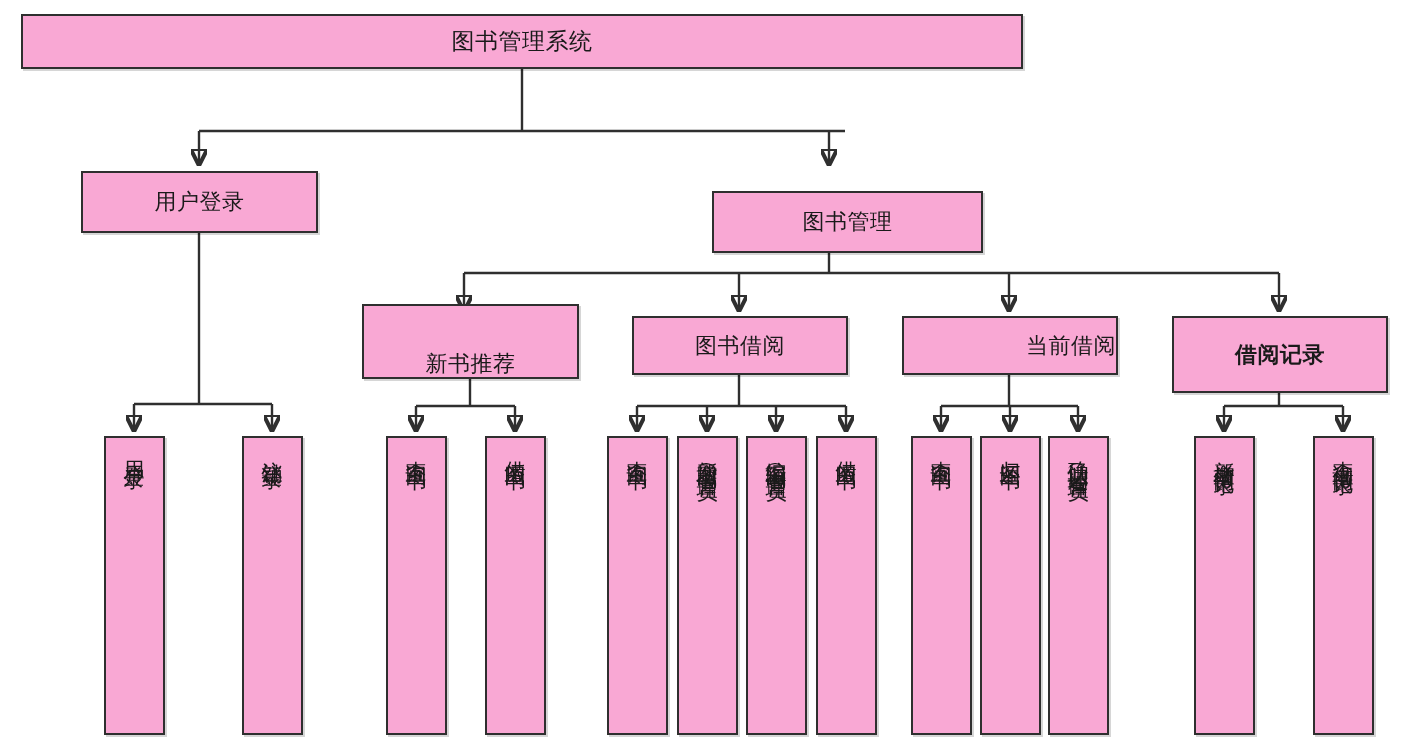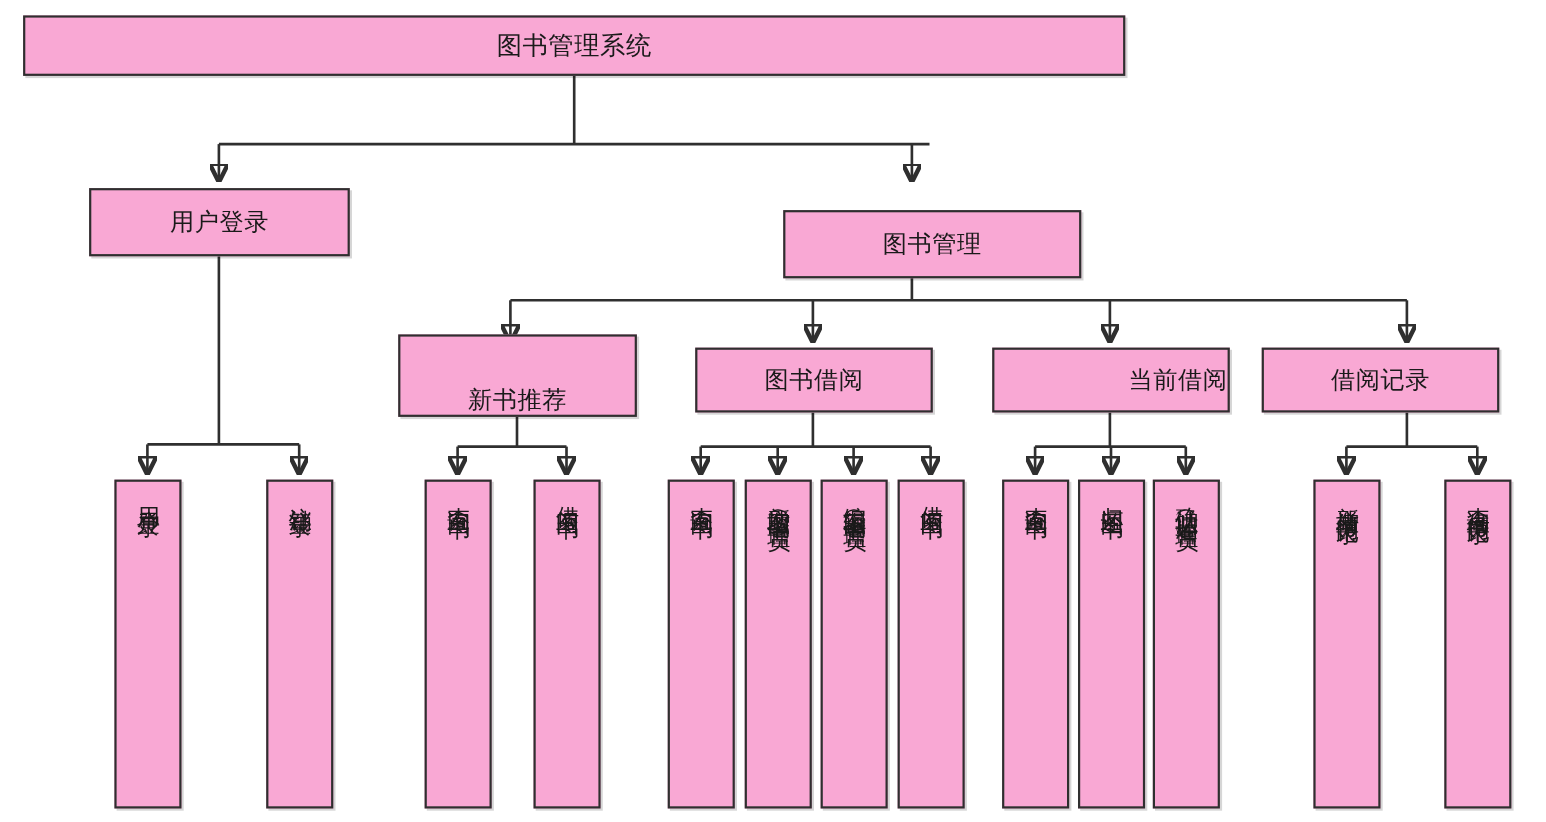--- a/index.html
+++ b/index.html
@@ -143,21 +143,21 @@
 
   <div class="node lvl3" style="left:362px; top:304px; width:217px; height:75px;align-items:flex-end;">
     <span class="node-label">新书推荐</span>
   </div>
   <div class="node lvl3" style="left:632px; top:316px; width:216px; height:59px;">
     <span class="node-label">图书借阅</span>
   </div>
   <div class="node lvl3" style="left:902px; top:316px; width:216px; height:59px;justify-content:flex-end;">
     <span class="node-label">当前借阅</span>
   </div>
-  <div class="node lvl3" style="left:1147px; top:316px; width:216px; height:59px;">
+  <div class="node lvl3" style="left:1172px; top:316px; width:216px; height:77px;font-weight:bold;">
     <span class="node-label">借阅记录</span>
   </div>
 
   <div class="node leaf vertical" style="left:104px; top:436px; width:61px; height:299px;">
     <span class="node-label">用户登录</span>
   </div>
   <div class="node leaf vertical" style="left:242px; top:436px; width:61px; height:299px;">
     <span class="node-label">注销登录</span>
   </div>
 

